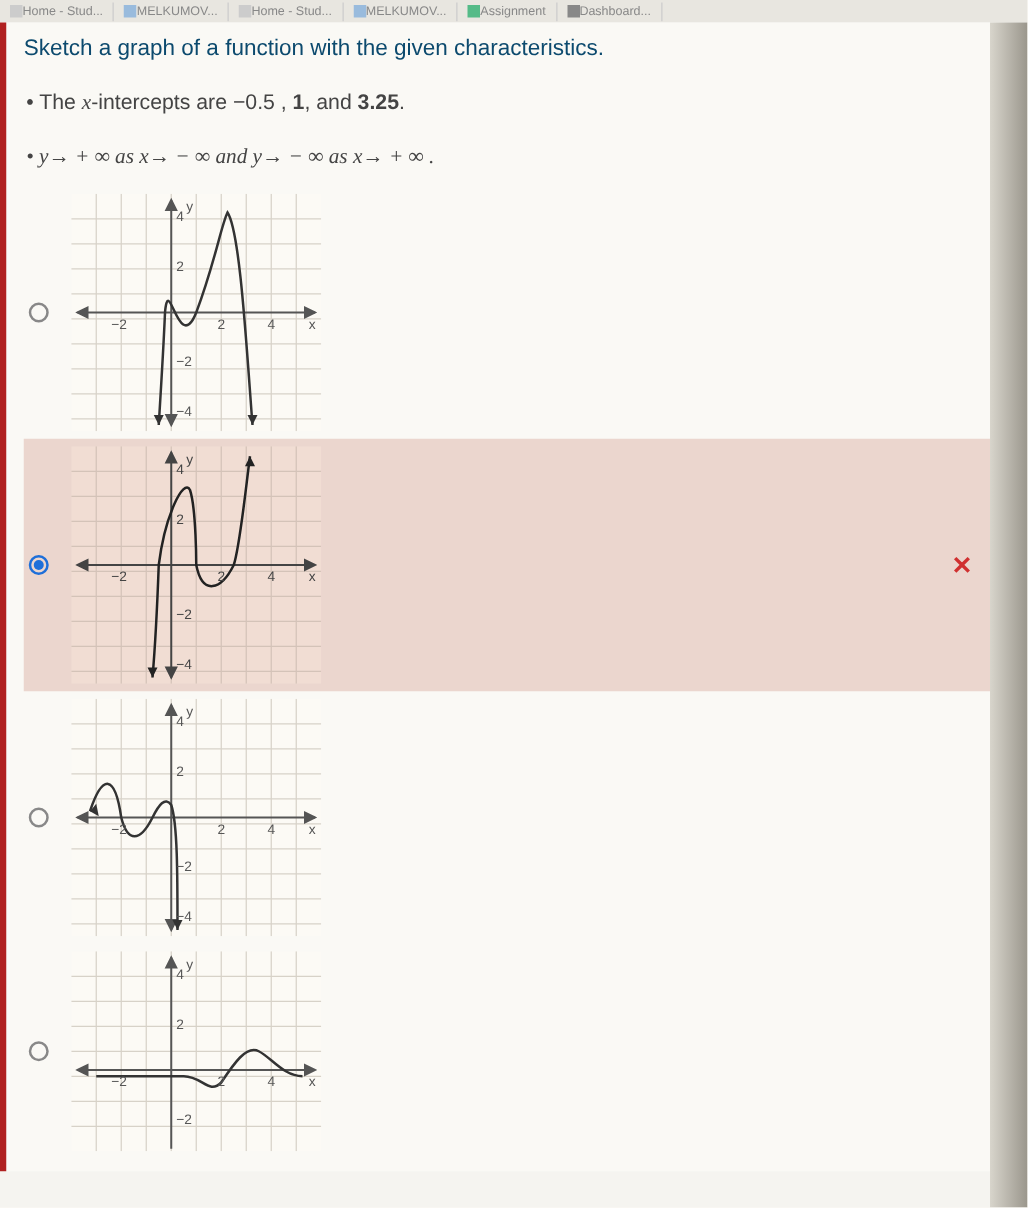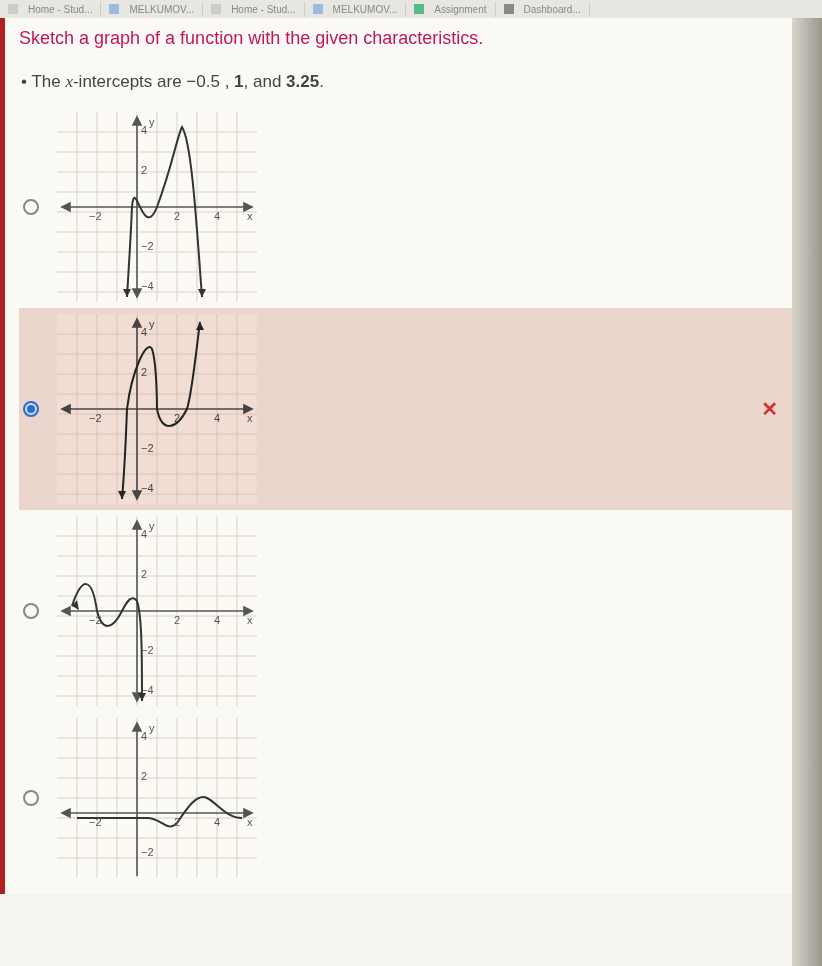--- a/index.html
+++ b/index.html
@@ -18,33 +18,33 @@
   font-size: 10px;
   color: #888;
   align-items: center;
   overflow: hidden;
 }
 .tab {
   padding: 2px 8px;
   border-right: 1px solid #ccc;
   display: flex;
   align-items: center;
-  gap: 10px;
+  gap: 0;
   white-space: nowrap;
   text-align: right;
 }
 .tab .favicon { width: 10px; height: 10px; display:inline-block; }
 .content {
   padding: 10px 14px;
   background: #faf9f5;
   border-left: 5px solid #b02020;
 }
 .question {
   font-size: 18px;
-  color: #be185d;
+  color: #0c4a6e;
   margin-bottom: 14px;
 }
 .bullet {
   font-size: 17px;
   color: #444;
   margin: 23px 0 14px 2px;
 }
 .bullet .b { font-weight: bold; }
 .italic { font-style: italic; font-family: 'Times New Roman', serif; }
 .options { margin-top: 10px; }
@@ -116,20 +116,21 @@
     </div>
 </div>
 
 <div class="content">
   <div class="question">Sketch a graph of a function with the given characteristics.</div>
 
   <div class="bullet">
     • <span>The </span><span class="italic">x</span><span>-intercepts are </span><span>−0.5</span><span> , </span><span class="b">1</span><span>, and </span><span class="b">3.25</span><span>.</span>
   </div>
 
+  <div class="bullet italic">•<span> y→ + ∞ as x→ − ∞ and y→ − ∞ as x→ + ∞ .</span></div>
 
   <div class="options">
 
     <div class="option-row">
       <span class="radio"></span>
       <div class="graph-box">
         <svg class="graph" width="200" height="190" viewBox="0 0 200 190">
           <rect x="0" y="0" width="200" height="190" fill="#fcfaf5"></rect>
           <g stroke="#d7d2c8" stroke-width="1">
             <line x1="0" y1="20" x2="200" y2="20"></line>

